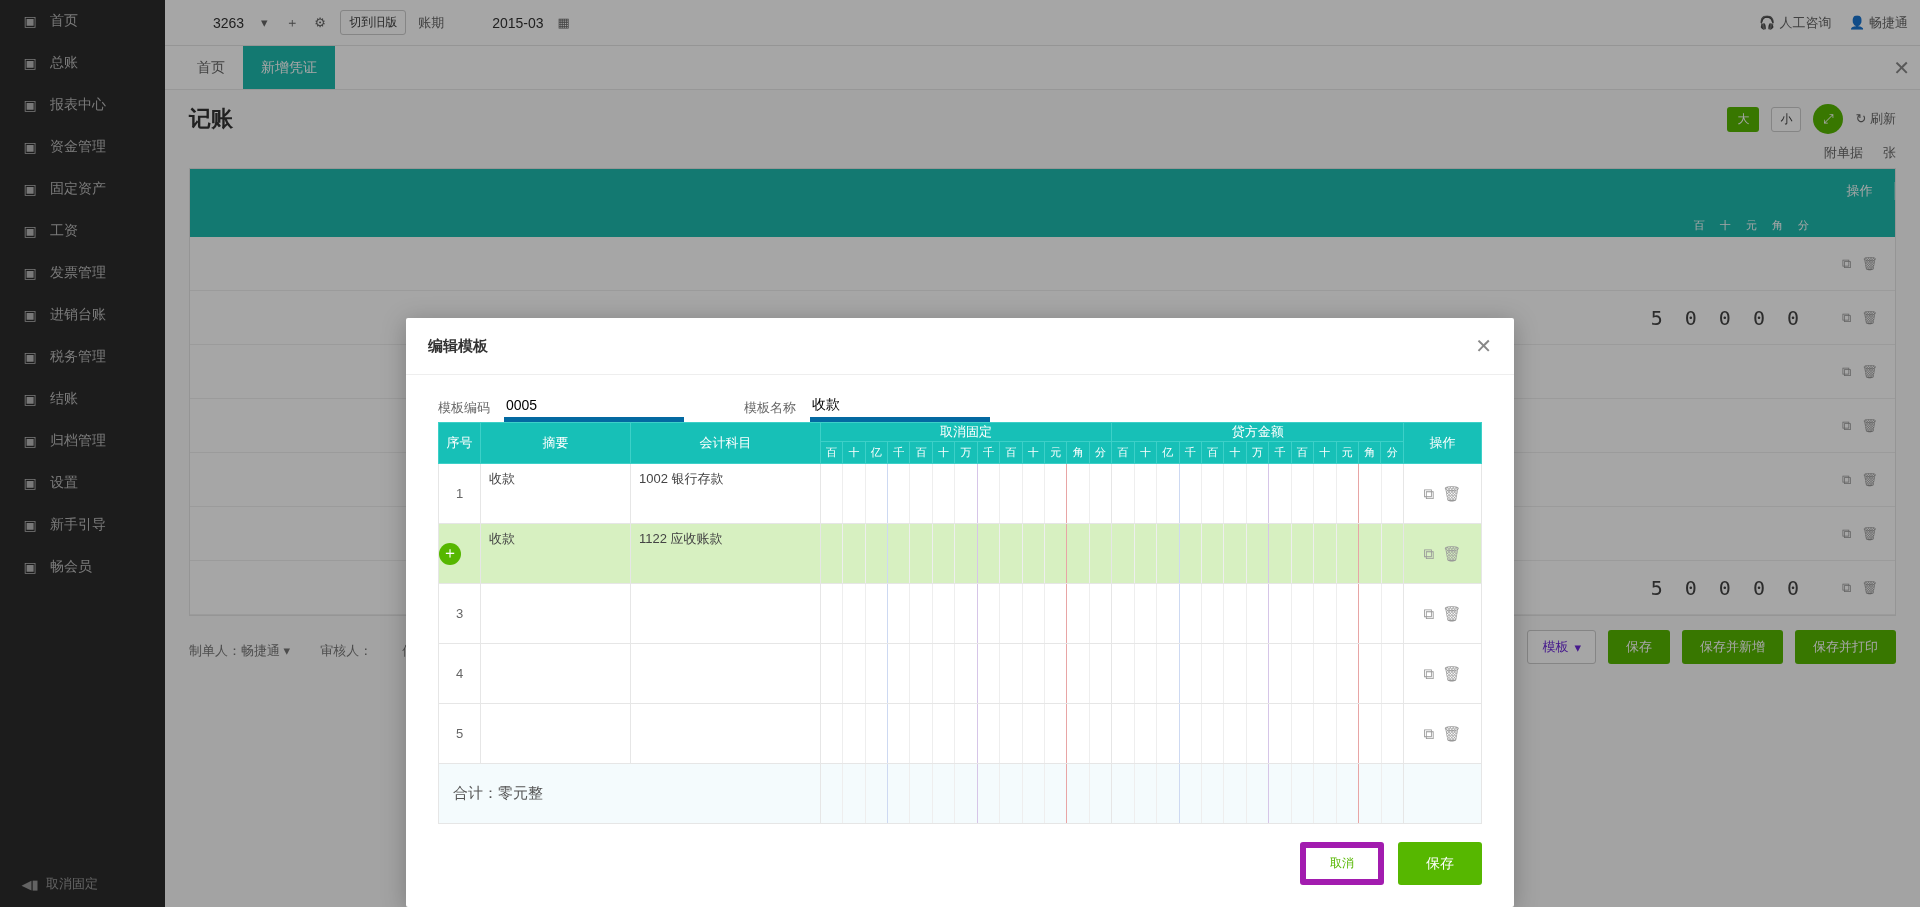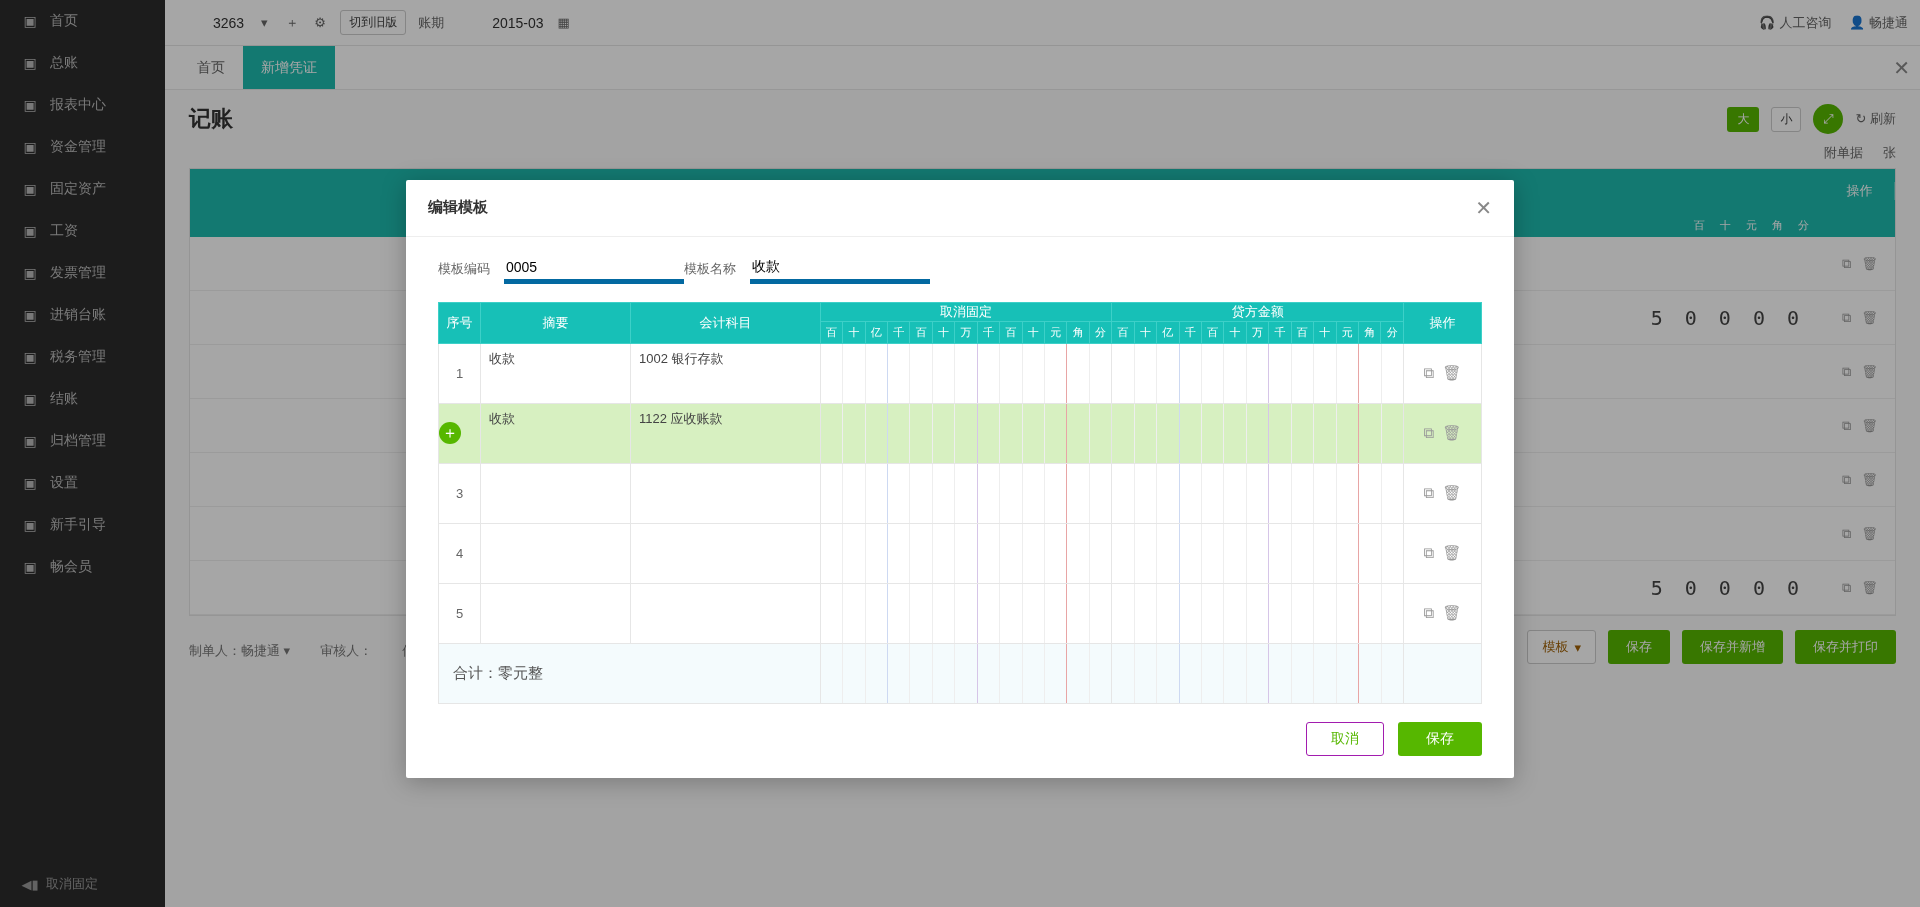--- a/index.html
+++ b/index.html
@@ -26,31 +26,31 @@
 .btn-round { width:30px; height:30px; border-radius:50%; background:#56b700; color:#fff; display:flex; align-items:center; justify-content:center; cursor:pointer;}
 .row-line { display:flex; align-items:center; gap:20px; color:#666; font-size:13px; margin-bottom:6px;}
 .bg-table-wrap { background:#fff; border:1px solid #e5e5e5;}
 .bg-thead { background:#1ebaae; color:#fff; height:44px; display:flex; align-items:center;}
 .bg-cell { padding:0 12px; border-right:1px solid rgba(255,255,255,.3);}
 .bg-row { height:54px; display:flex; align-items:center; border-bottom:1px solid #eee;}
 .amount-end { margin-left:auto; font-size:20px; letter-spacing:22px; color:#444; text-align:right; padding-right:4px; font-family:monospace;}
 .row-actions { width:70px; display:flex; gap:10px; color:#999; justify-content:center;}
 .bottom-btns { display:flex; gap:12px; justify-content:flex-end; margin-top:14px; align-items:center;}
 .btn-green { background:#56b700; color:#fff; padding:8px 18px; border-radius:3px; cursor:pointer; font-size:13px;}
-.btn-outl { border:1px solid #ccc; background:#fff; color:#a16207; padding:7px 14px; border-radius:3px; cursor:pointer; font-size:13px; display:flex; align-items:center; gap:6px;}
+.btn-outl { border:1px solid #ccc; background:#fff; color:#6d28d9; padding:7px 14px; border-radius:3px; cursor:pointer; font-size:13px; display:flex; align-items:center; gap:6px;}
 .footer-line { margin-top:8px; color:#777; font-size:13px; display:flex; gap:30px;}
 .close-tab { position:absolute; right:10px; top:56px; font-size:20px; color:#888; cursor:pointer;}
 
-.overlay { position:absolute; inset:0; background:rgba(0,0,0,.35); display:flex; align-items:center; justify-content:center; padding-top:50px;}
+.overlay { position:absolute; inset:0; background:rgba(0,0,0,.35); display:flex; align-items:flex-end; justify-content:center; padding-top:50px;}
 .modal { width:1108px; background:#fff; border-radius:2px; box-shadow:0 4px 24px rgba(0,0,0,.25); }
 .modal-header { display:flex; align-items:center; padding:16px 22px; border-bottom:1px solid #eee;}
 .modal-header h3 { font-size:15px; font-weight:600;}
 .modal-close { margin-left:auto; font-size:20px; color:#888; cursor:pointer;}
 .modal-body { padding: 18px 32px 0;}
-.form-row { display:flex; margin-bottom:18px;}
+.form-row { display:flex; gap:60px; }
 .form-item { display:flex; align-items:center; gap:14px;}
 .form-item label { color:#666; font-size:13px;}
 .form-item .inp { border:none; border-bottom:5px solid #0369a1; padding:4px 2px; font-size:14px; width:180px; outline:none;}
 .tpl-table { border:1px solid #ddd; width:100%; border-collapse:collapse;}
 .tpl-table th { background:#17c0b7; color:#fff; font-weight:500; font-size:13px; border:1px solid #3dd0c8; text-align:center; }
 .tpl-table td { border:1px solid #e6e6e6; height:60px; vertical-align:top; padding:6px 8px; font-size:13px; color:#444; background:#fff;}
 .tpl-table tr.active td { background:#d7f0c1;}
 .tpl-table .seq { text-align:center; vertical-align:middle; width:42px; color:#666;}
 .tpl-table .ops { text-align:center; vertical-align:middle; width:78px;}
 .tpl-table .ops span { color:#999; cursor:pointer; margin:0 4px; font-size:15px;}
@@ -60,21 +60,21 @@
 .amount-grid .c.blue { border-right:1px solid #cdd9f2;}
 .amount-grid .c.red { border-right:1px solid #e8a5a5;}
 .amount-grid .c.purple { border-right:1px solid #d6c5e8;}
 .amount-grid .c.green { border-right:1px solid #bcddc2; }
 .amount-grid .c:last-child { border-right:none;}
 .unit-row th { padding:3px 0; font-size:11px; }
 .total-row td { background:#f4fbfd; font-size:15px; color:#555; vertical-align:middle;}
 .add-row-btn { position:absolute; left:-8px; width:22px; height:22px; background:#56b700; border-radius:50%; color:#fff; display:flex; align-items:center; justify-content:center; font-size:16px; cursor:pointer;}
 .modal-footer { display:flex; justify-content:flex-end; gap:14px; padding:18px 32px 22px;}
 .btn-save { background:#56b700; color:#fff; border:none; padding:8px 28px; border-radius:3px; cursor:pointer; font-size:14px;}
-.btn-cancel { background:#fff; border:1px solid #a21caf; color:#56b700; padding:7px 24px; border-radius:3px; cursor:pointer; font-size:14px;}
+.btn-cancel { background:#fff; border:6px solid #a21caf; color:#56b700; padding:7px 24px; border-radius:3px; cursor:pointer; font-size:12px;}
 </style>
 </head>
 <body>
 
 <div class="app">
 
   <div class="sidebar">
     <div id="sidebar-items">
         <div class="sidebar-item">
           <span class="ico">▣</span>

